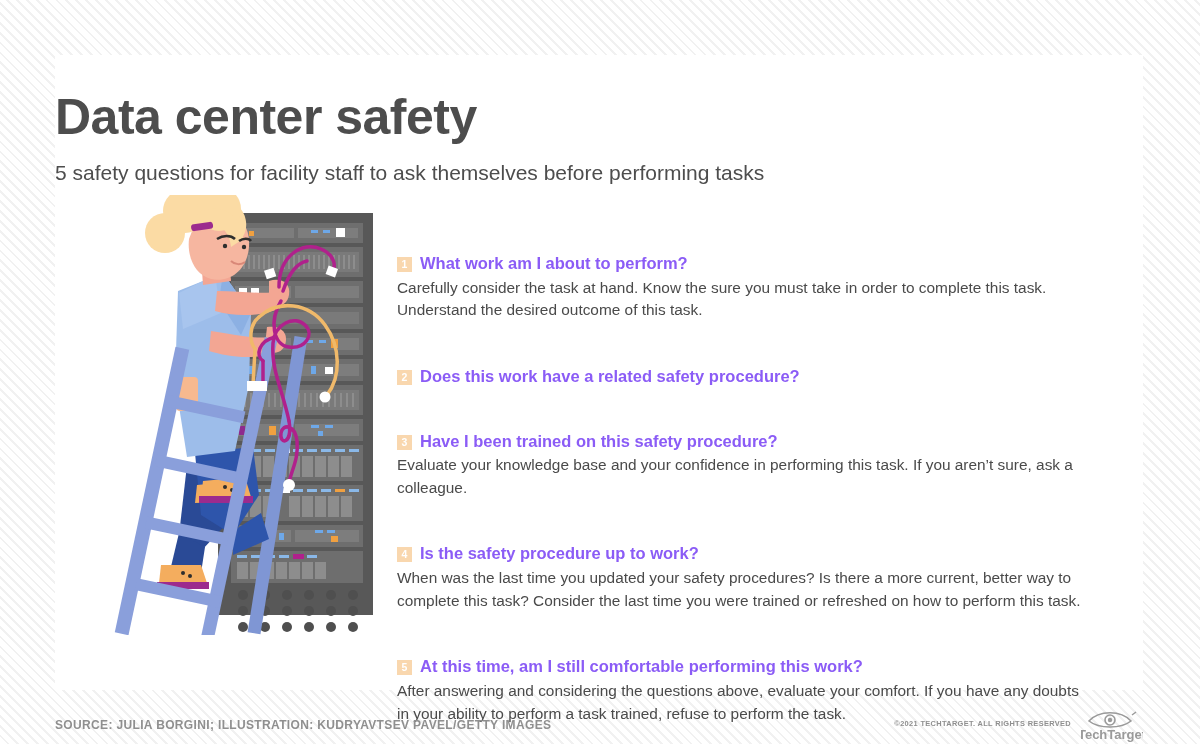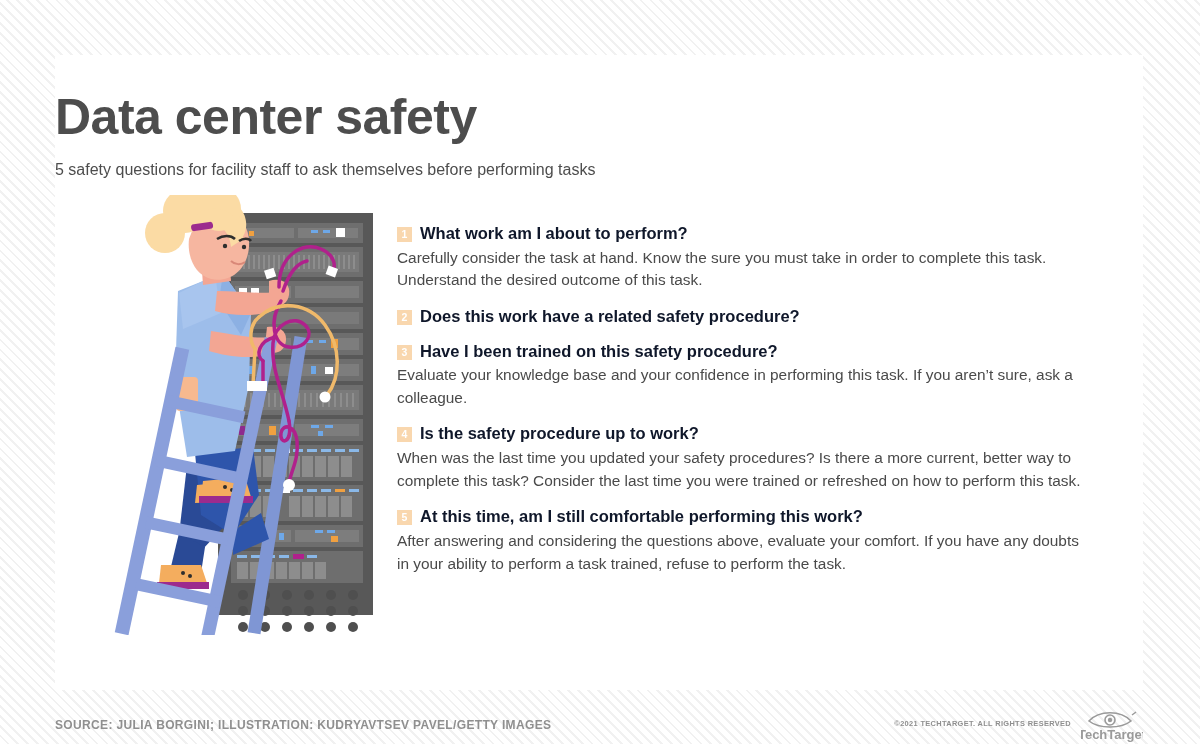--- a/index.html
+++ b/index.html
@@ -49,21 +49,21 @@
   }
   #title {
     font-size: 50px;
     font-weight: bold;
     color: #4d4d4d;
     letter-spacing: -0.5px;
     line-height: 1.05;
     margin: 0;
   }
   #subtitle {
-    font-size: 16px;
+    font-size: 21px;
     font-weight: normal;
     color: #4d4d4d;
     margin: 16px 0 0 0;
     line-height: 1.2;
   }
 
   
   #questions {
     position: absolute;
     left: 342px;
@@ -91,22 +91,23 @@
     color: #ffffff;
     font-size: 10.5px;
     font-weight: bold;
     flex: 0 0 auto;
     position: relative;
     top: -1px;
   }
   .q-title {
     font-size: 16.5px;
     font-weight: bold;
-    color: #0f172a;
+    color: #8b5cf6;
     line-height: 1.25;
+    margin-top: 30px;
   }
   .q-body {
     font-size: 15.4px;
     color: #4a4a4a;
     line-height: 1.47;
     max-width: 690px;
   }
 
   
   #illustration {

